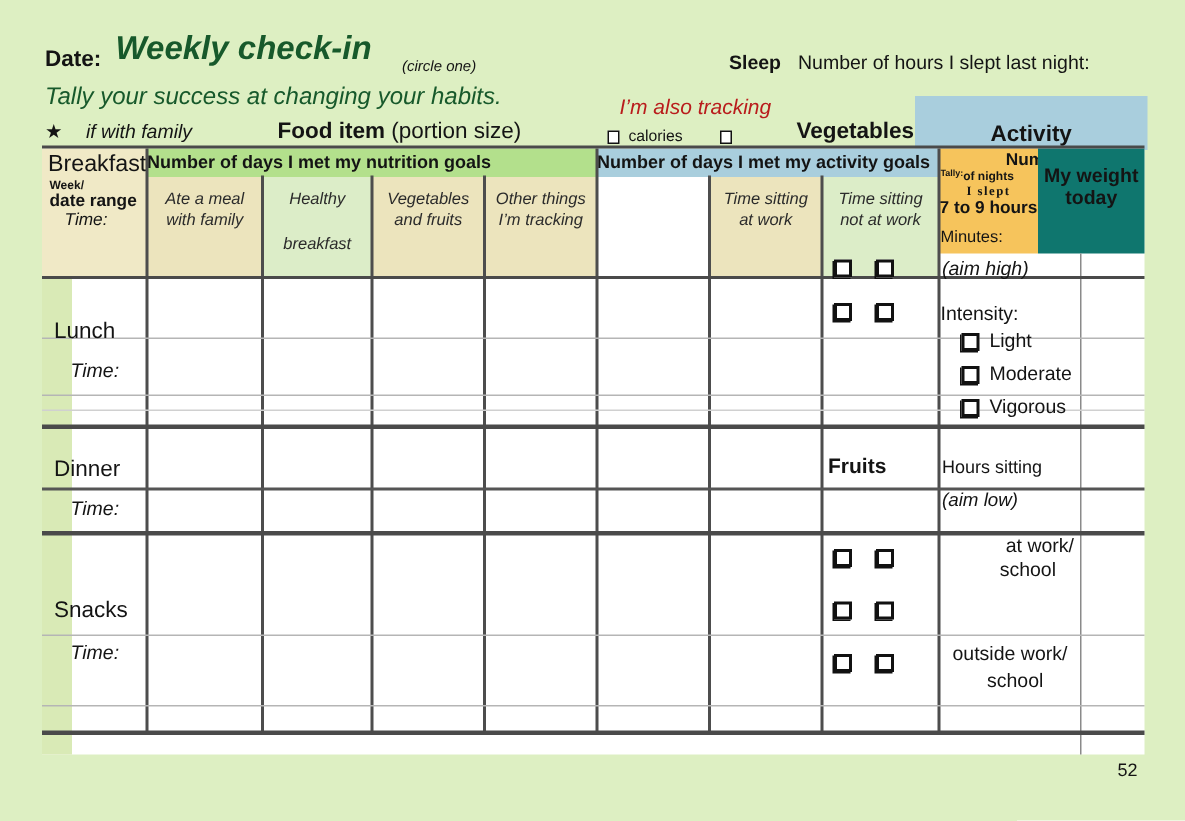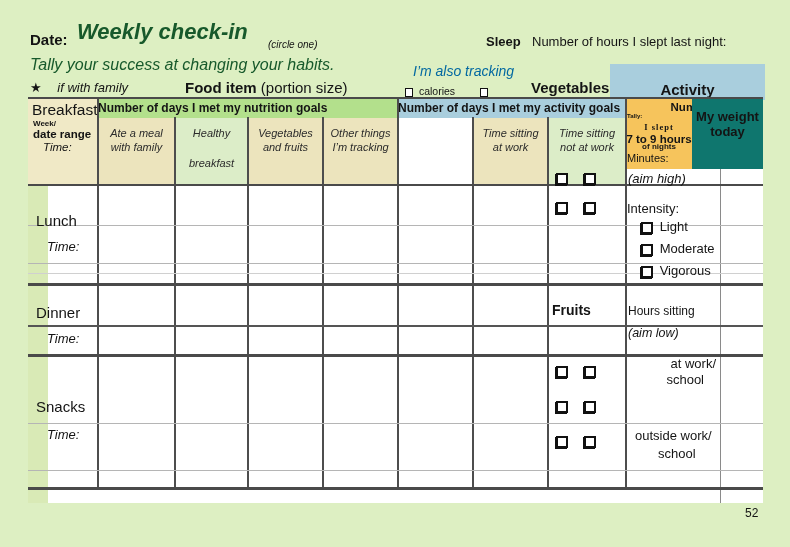--- a/index.html
+++ b/index.html
@@ -34,21 +34,21 @@
 
   <div class="t b" style="left:30px;top:31px;font-size:15px;">Date:</div>
   <div class="t b it green" style="left:77px;top:19px;font-size:22px;">Weekly check-in</div>
   <div class="t it" style="left:268px;top:39px;font-size:10px;">(circle one)</div>
 
 
   <div class="t b" style="left:486px;top:34px;font-size:13px;">Sleep</div>
   <div class="t" style="left:532px;top:34px;font-size:13px;">Number of hours I slept last night:</div>
 
   <div class="t it green" style="left:30px;top:56px;font-size:16px;">Tally your success at changing your habits.</div>
-  <div class="t it" style="left:413px;top:63px;font-size:14px;color:#0369a1;">I’m also tracking</div>
+  <div class="t it" style="left:413px;top:63px;font-size:14px;color:#b91c1c;">I’m also tracking</div>
 
   <div class="t" style="left:30px;top:80px;font-size:13px;">
     <span>★</span>
     <span class="it" style="margin-left:12px;">if with family</span>
   </div>
 
   <div class="t" style="left:185px;top:79px;font-size:15px;">
     <span class="b">Food item</span>
     <span>(portion size)</span>
   </div>
@@ -93,21 +93,21 @@
       <span>at work</span>
     </div>
   <div class="colhead palegreen" style="left:548px;width:78px;">
     <span>Time sitting</span>
       <span>not at work</span>
     </div>
 
   <div class="box" style="left:626px;top:99px;width:66px;height:70px;background:#f6c45c;">
     <div class="t b" style="left:0;top:2px;width:88px;text-align:right;font-size:11.5px;">Number</div>
     <div class="t b" style="left:1px;top:14px;font-size:6px;">Tally:</div>
-    <div class="t b" style="left:0;top:14px;width:66px;text-align:center;font-size:8px;margin-top:29px;">of nights</div>
+    <div class="t b" style="left:0;top:14px;width:66px;text-align:center;font-size:8px;">of nights</div>
     <div class="t b" style="left:0;top:23px;width:66px;text-align:center;font-size:8.5px;letter-spacing:1px;font-family:Liberation Serif, serif;">I slept</div>
     <div class="t b" style="left:0;top:34px;width:66px;text-align:center;font-size:11.5px;">7 to 9 hours</div>
     <div class="t" style="left:1px;top:53px;font-size:11px;">Minutes:</div>
   </div>
   <div class="box" style="left:692px;top:99px;width:71px;height:70px;background:#0f766e;">
     <div class="t b" style="left:0;top:10px;width:71px;text-align:center;font-size:13px;">My weight</div>
     <div class="t b" style="left:0;top:25px;width:71px;text-align:center;font-size:13px;">today</div>
   </div>
 
   <div class="t" style="left:32px;top:101px;font-size:15.5px;">Breakfast</div>

